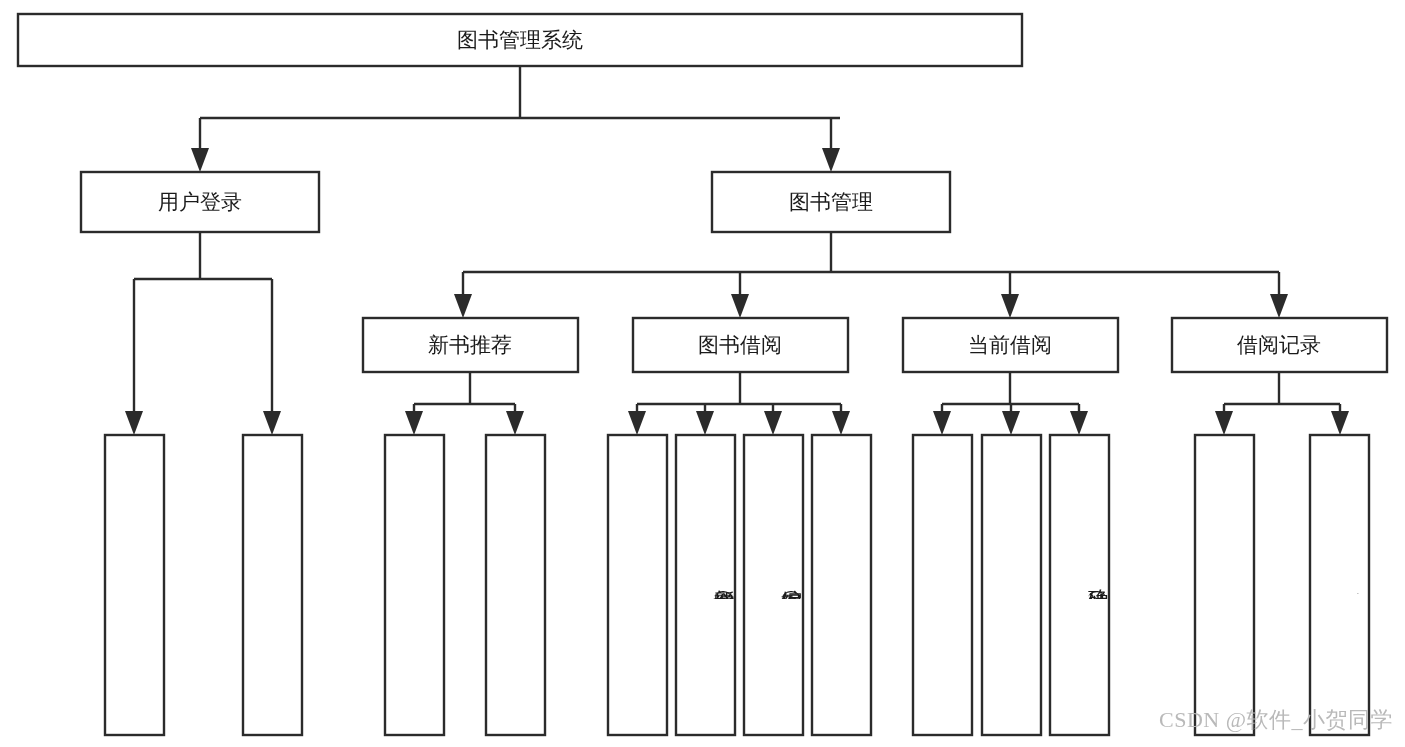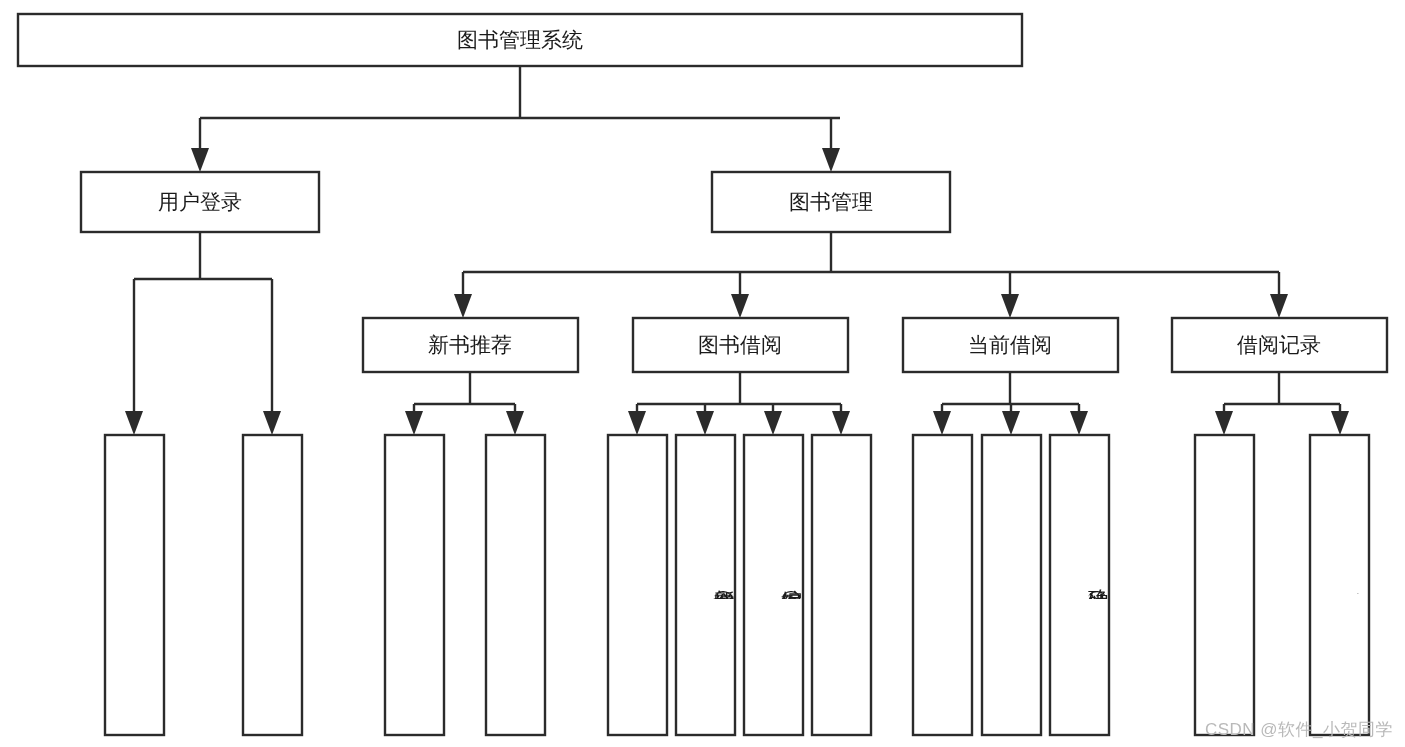--- a/index.html
+++ b/index.html
@@ -57,23 +57,23 @@
     width: 100%;
     height: 100%;
     box-sizing: border-box;
     padding-top: 6px;
     white-space: nowrap;
     overflow: hidden;
   }
   .watermark {
     position: absolute;
     right: 12px;
-    bottom: 6px;
-    font-family: Liberation Sans, sans-serif;
-    font-size: 17px;
+    bottom: 12px;
+    font-family: Liberation Serif, serif;
+    font-size: 22px;
     color: #b9b9b9;
     letter-spacing: 0.5px;
     pointer-events: none;
     white-space: nowrap;
   }
 </style>
 </head>
 <body>
 
 <svg id="diagram" viewBox="0 0 1405 747" xmlns="http://www.w3.org/2000/svg">

